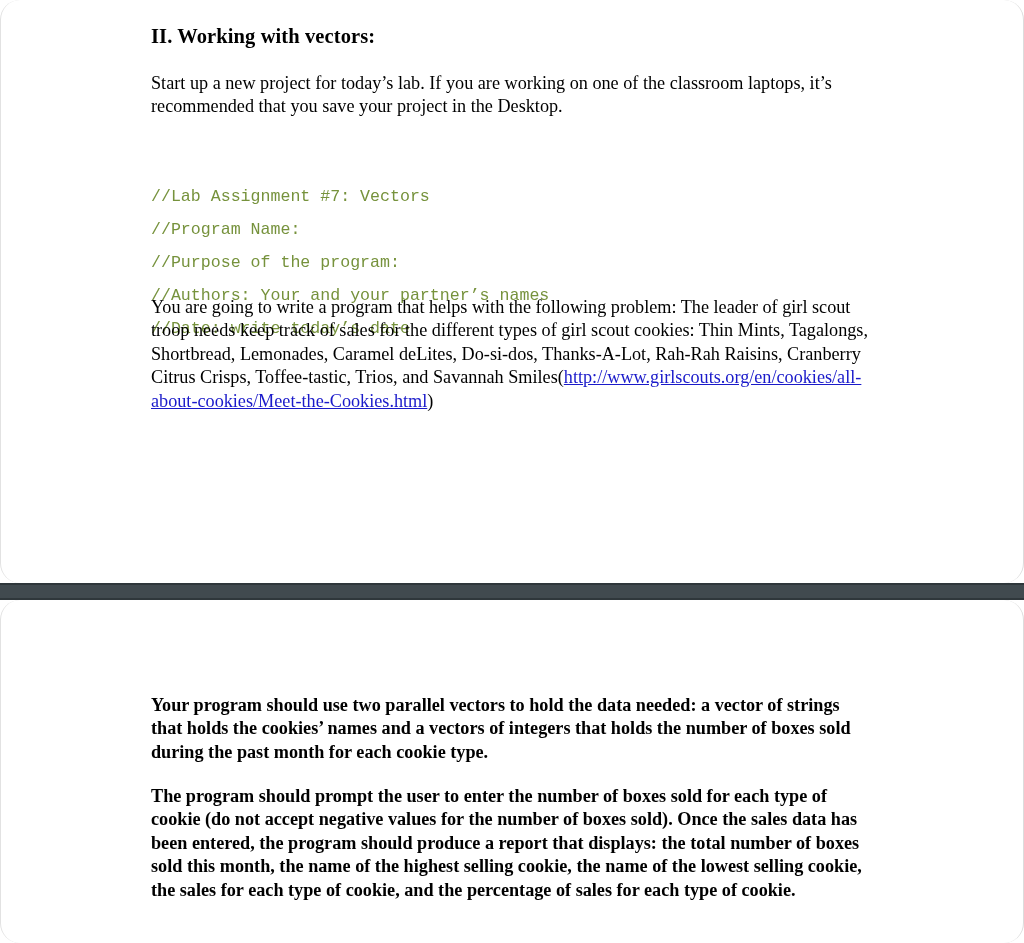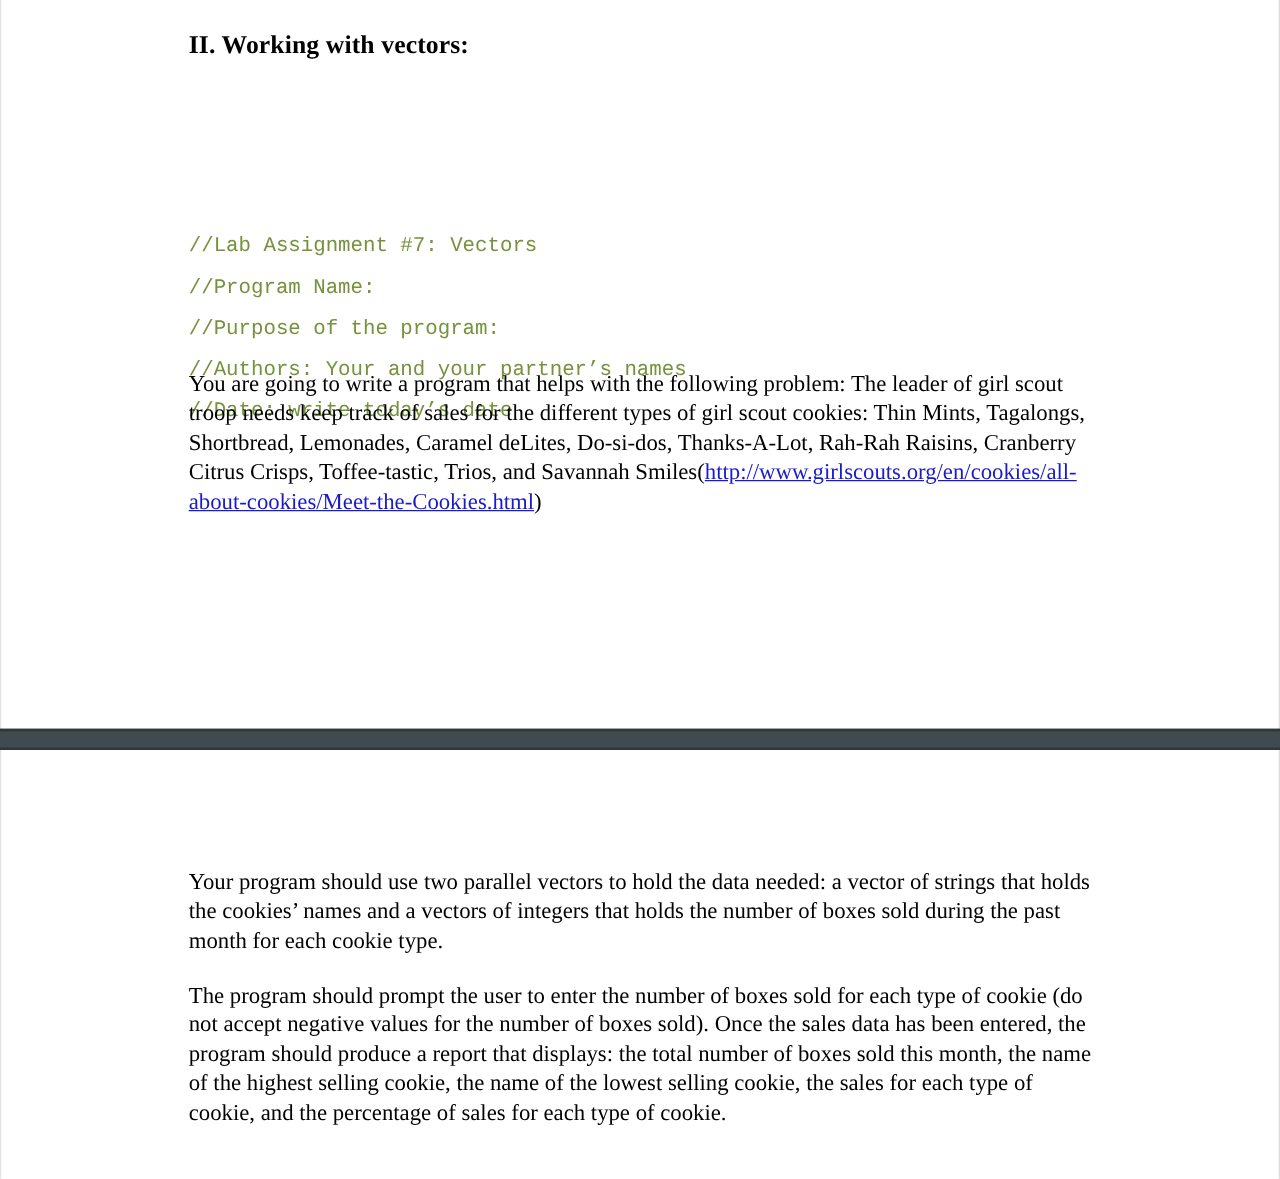--- a/index.html
+++ b/index.html
@@ -21,28 +21,30 @@
     background: #ffffff;
     box-sizing: border-box;
   }
   .sheet {
     position: absolute;
     left: 0;
     right: 0;
     background: #ffffff;
     border-left: 1px solid #e2e2e2;
     border-right: 1px solid #dcdcdc;
+    border-radius: 20px;
   }
   .sheet-top {
     top: 0;
     height: 583px;
   }
   .sheet-bottom {
     top: 600px;
     height: 343px;
+    font-weight: bold;
   }
   .page-gap {
     position: absolute;
     left: 0;
     top: 583px;
     width: 1024px;
     height: 17px;
     background: #414a4f;
   }
   .gap-line {
@@ -99,20 +101,23 @@
 <body>
 
 <div class="page">
 
   <div class="sheet sheet-top">
 
     <div class="content blk-title">
       <h2 class="section-title">II. Working with vectors:</h2>
     </div>
 
+    <div class="content blk-p1">
+      <p class="para">Start up a new project for today’s lab. If you are working on one of the classroom laptops, it’s recommended that you save your project in the Desktop.</p>
+    </div>
 
 
     <div class="content blk-code">
       <pre class="code-block">//Lab Assignment #7: Vectors
 //Program Name:
 //Purpose of the program:
 //Authors: Your and your partner’s names
 //Date: write today’s date</pre>
     </div>
 

